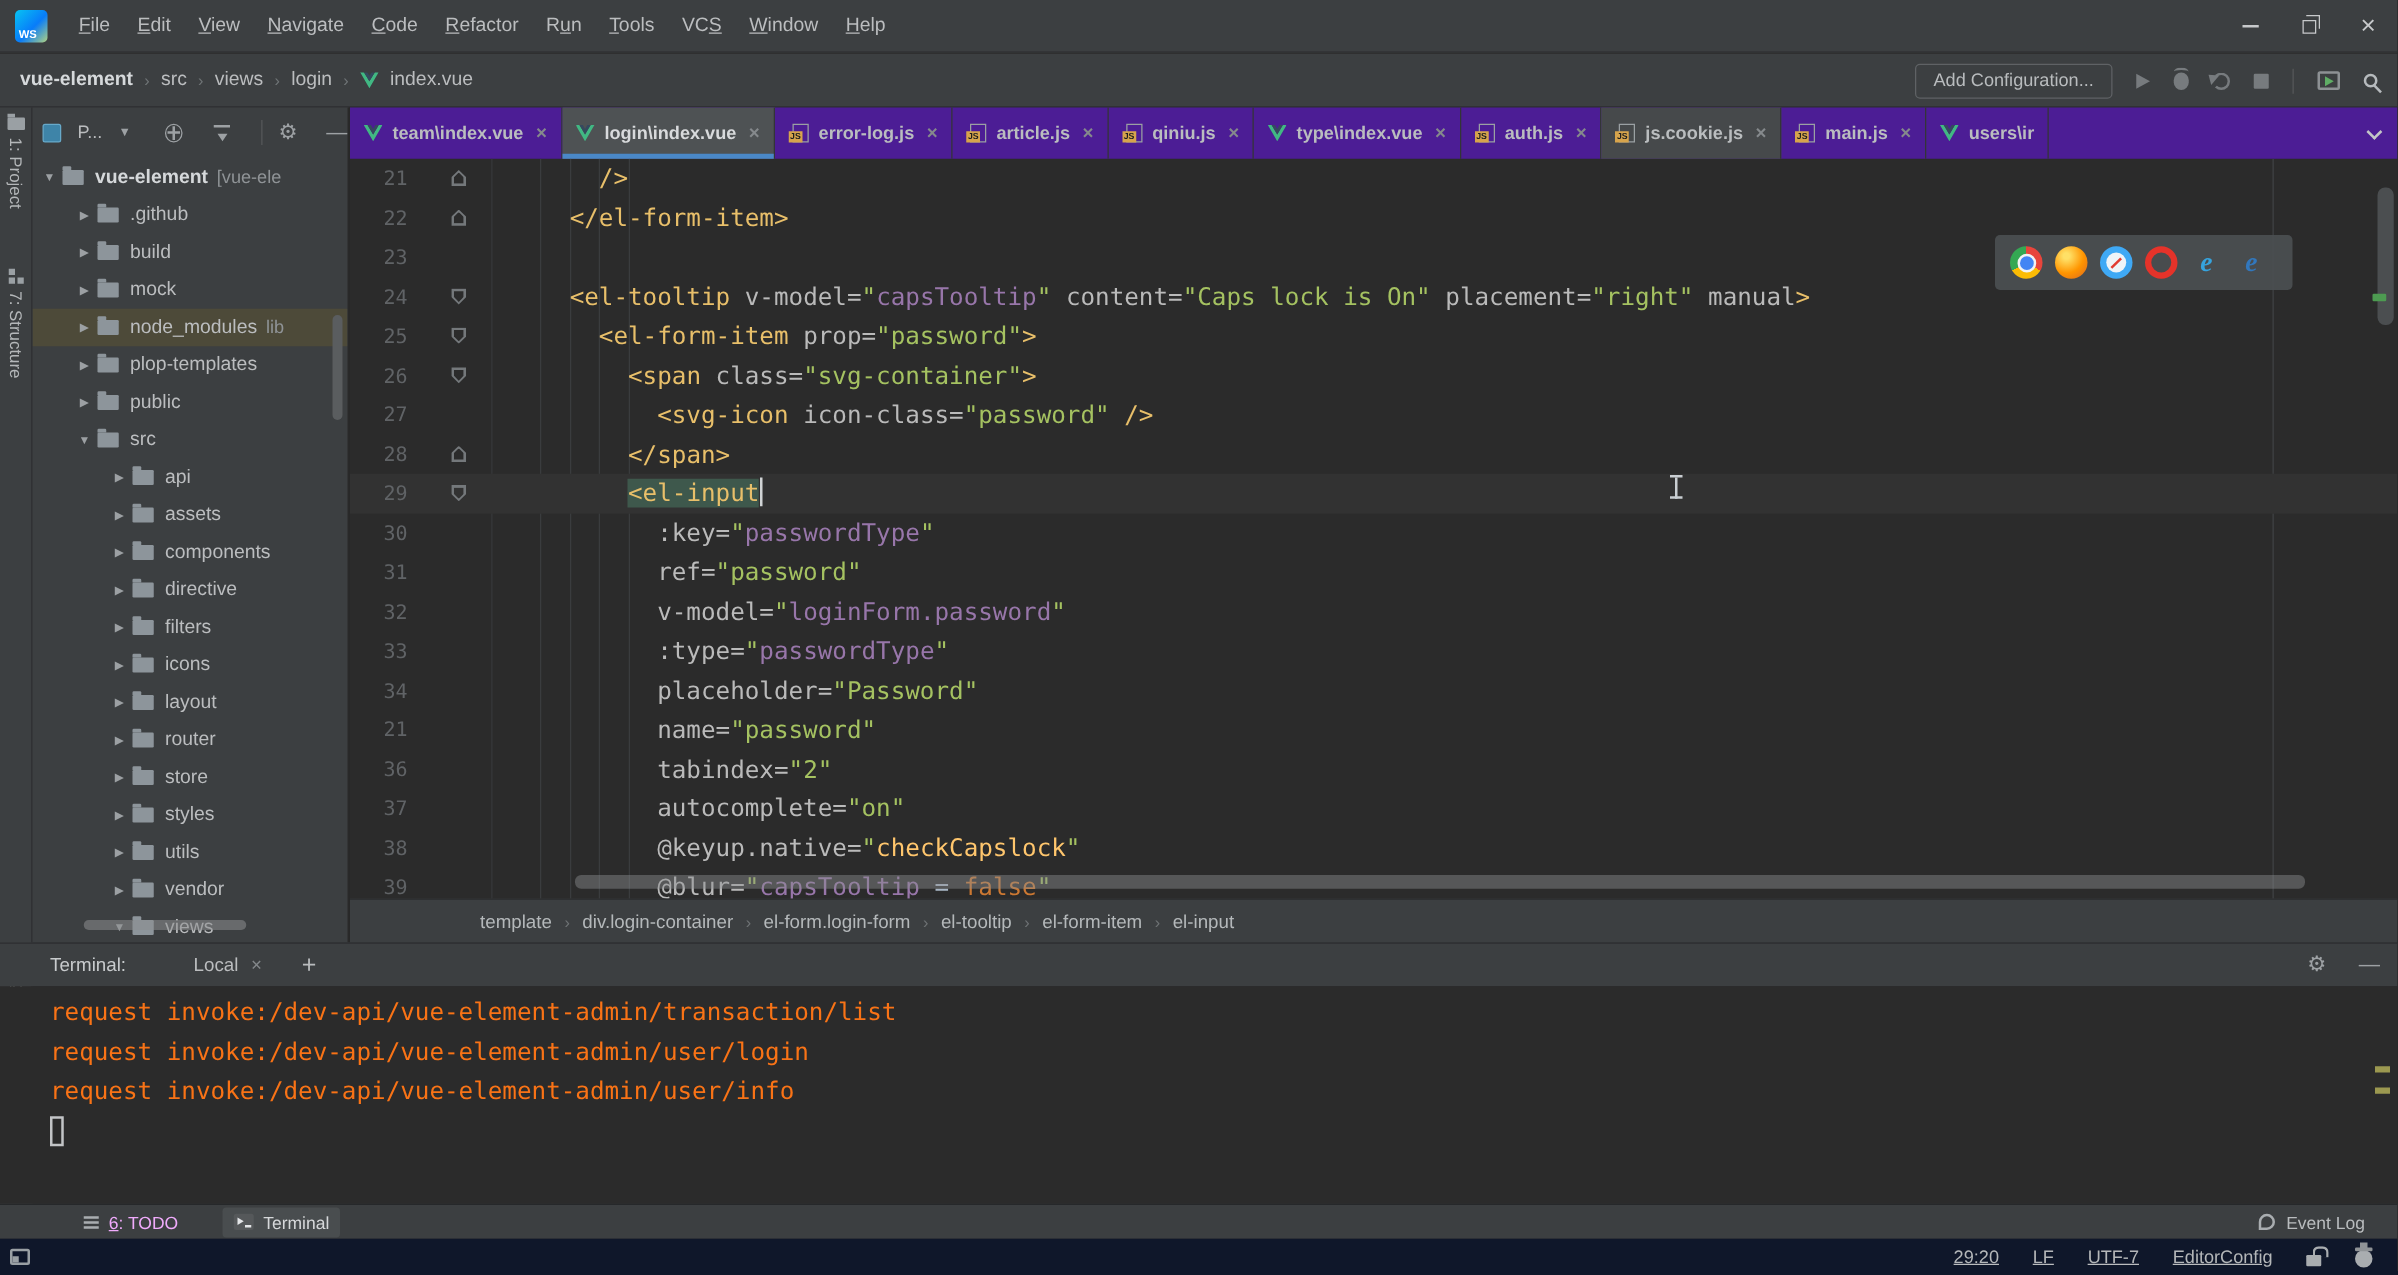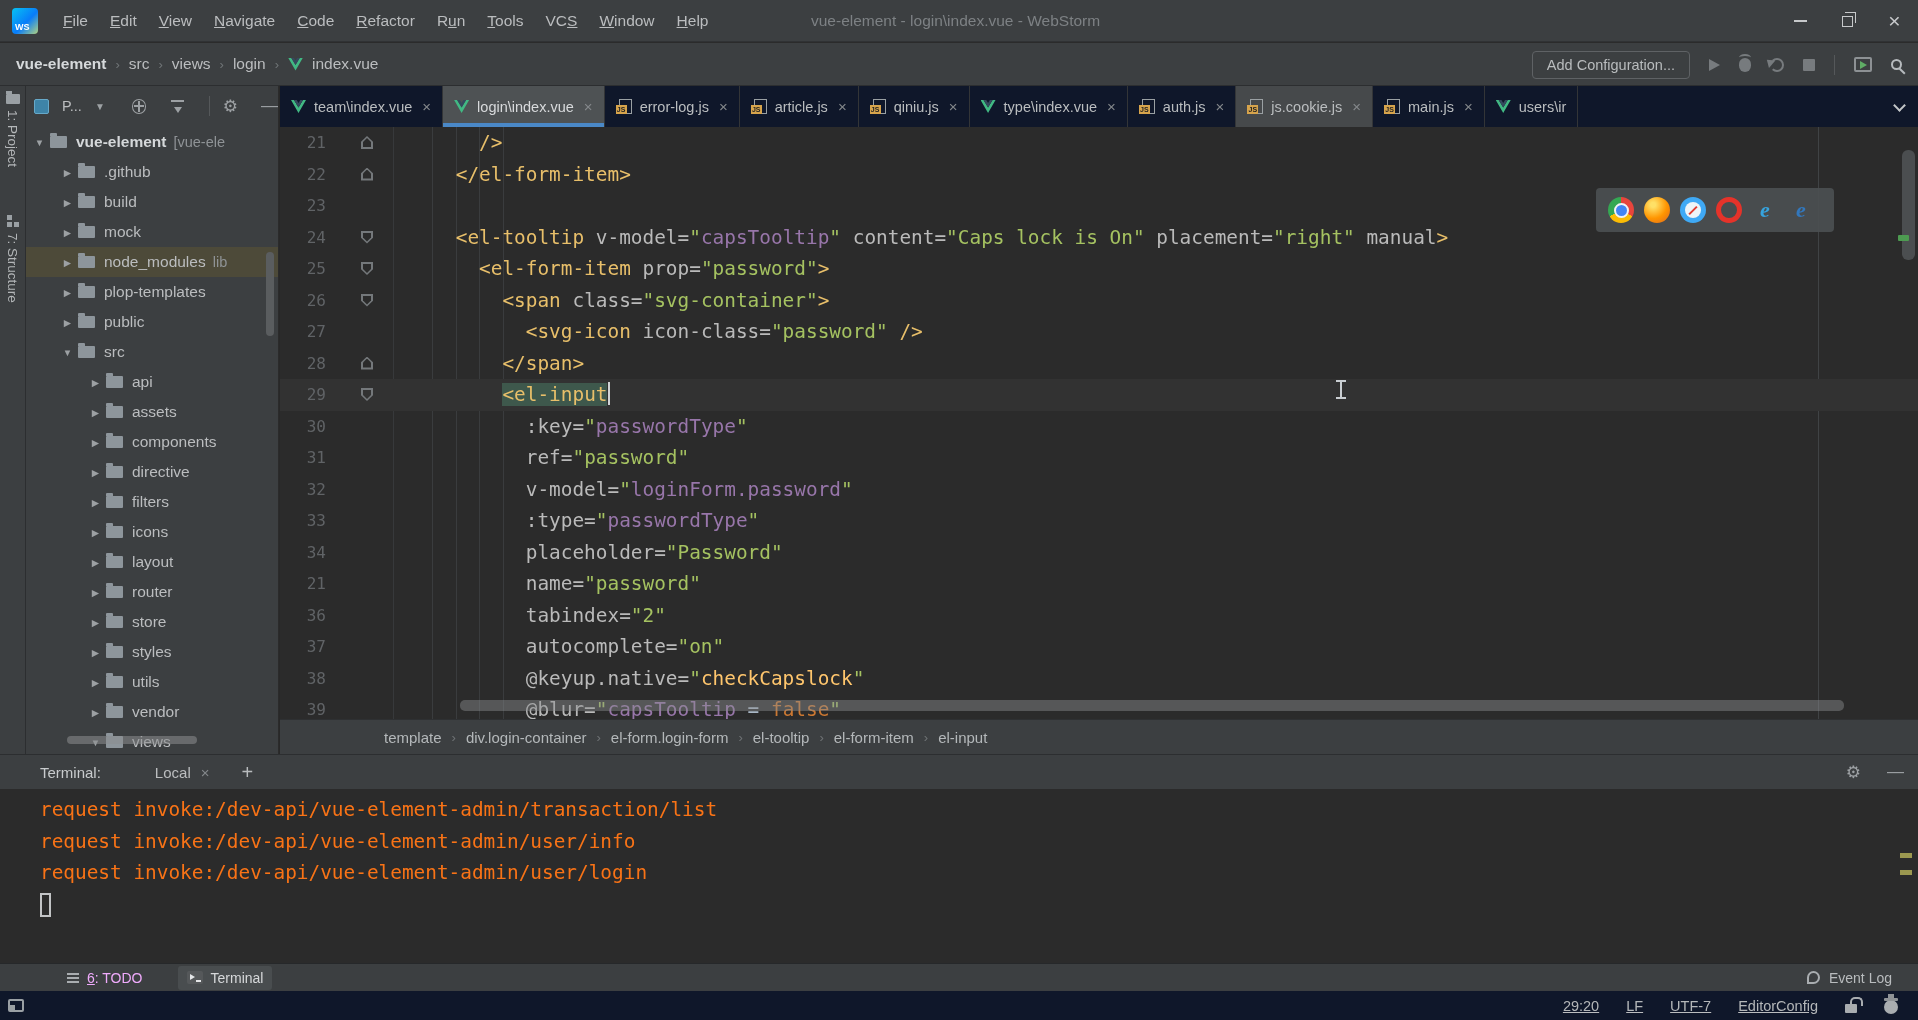--- a/index.html
+++ b/index.html
@@ -72,21 +72,21 @@
   .trow .arr { width:15px; flex:none; text-align:center; color:#9ca0a3; font-size:9.5px; }
   .trow.root .lbl { font-weight:bold; color:#d5d8da; }
   .trow .sfx { color:#8f9396; margin-left:7px; font-size:14.5px; }
   .folder { width:17px; height:12px; background:#8d959b; border-radius:1px; position:relative; flex:none; margin:0 9px 0 3px; }
   .folder::before { content:""; position:absolute; top:-3px; left:0; width:7px; height:3px; background:#8d959b; border-radius:1px 1px 0 0; }
   .tree-vscroll { position:absolute; width:8px; border-radius:4px; background:#5a5d5f; right:4px; }
   .tree-hscroll { position:absolute; height:8px; border-radius:4px; background:rgba(140,142,144,.55); }
 
   
   .editor { position:absolute; left:279px; top:86px; width:1639px; height:668px; background:#2b2b2b; border-left:1px solid #282828; }
-  .tabbar { position:absolute; left:0; top:0; right:0; height:41px; background:#0f172a; display:flex; }
+  .tabbar { position:absolute; left:0; top:0; right:0; height:41px; background:#4c1d95; display:flex;font-weight:bold; }
   .tab { display:flex; align-items:center; gap:8px; padding:0 11px; font-size:14.5px; color:#babdbf; border-right:1px solid #333537; position:relative; }
   .tab.active { background:#4e5254; color:#d8dadc; }
   .tab.active::after { content:""; position:absolute; left:0; right:0; bottom:0; height:4px; background:#4a88c7; }
   .tab.hov { background:#46494b; }
   .tab .x { color:#85898c; font-size:15px; margin-left:2px; }
   .tab-chevron { position:absolute; right:14px; top:15px; width:9px; height:9px; border-right:2px solid #c3c6c8; border-bottom:2px solid #c3c6c8; transform:rotate(45deg); }
   .vicon { width:15px; height:13px; position:relative; flex:none; }
   .vicon::before { content:""; position:absolute; inset:0; background:#41b883; clip-path:polygon(0 0,20% 0,50% 58%,80% 0,100% 0,50% 100%); }
   .vicon::after { content:""; position:absolute; inset:0; background:#35495e; clip-path:polygon(20% 0,38% 0,50% 24%,62% 0,80% 0,50% 58%); }
   .jsicon { width:16px; height:15px; position:relative; flex:none; }
@@ -183,21 +183,20 @@
       <span class="menu-item"><span class="mn">V</span>iew</span>
       <span class="menu-item"><span class="mn">N</span>avigate</span>
       <span class="menu-item"><span class="mn">C</span>ode</span>
       <span class="menu-item"><span class="mn">R</span>efactor</span>
       <span class="menu-item">R<span class="mn">u</span>n</span>
       <span class="menu-item"><span class="mn">T</span>ools</span>
       <span class="menu-item">VC<span class="mn">S</span></span>
       <span class="menu-item"><span class="mn">W</span>indow</span>
       <span class="menu-item"><span class="mn">H</span>elp</span>
     </div>
-  <div class="win-title">vue-element - login\index.vue - WebStorm</div>
   <div class="win-controls">
     <div class="wc wc-min">
         <i></i>
       </div>
     <div class="wc wc-max">
         <i></i>
       </div>
     <div class="wc wc-close">×</div>
   </div>
 </div>
@@ -546,22 +545,22 @@
       <span class="x">×</span>
     </span>
     <span class="term-plus">+</span>
     <span class="term-right">
       <span class="gear">⚙</span>
       <span class="term-min">—</span>
     </span>
   </div>
   <div class="term-body" id="termbody">
       <div class="tline">request invoke:/dev-api/vue-element-admin/transaction/list</div>
+      <div class="tline">request invoke:/dev-api/vue-element-admin/user/login</div>
       <div class="tline">request invoke:/dev-api/vue-element-admin/user/info</div>
-      <div class="tline">request invoke:/dev-api/vue-element-admin/user/login</div>
       <div class="tcursor"></div>
     </div>
   <div class="ymark" style="top:99px;"></div>
   <div class="ymark" style="top:116px;"></div>
 </div>
 
 <div class="statusA">
   <div class="sa-left">
     <span class="tw-btn">
       <span class="todoicon"></span>

